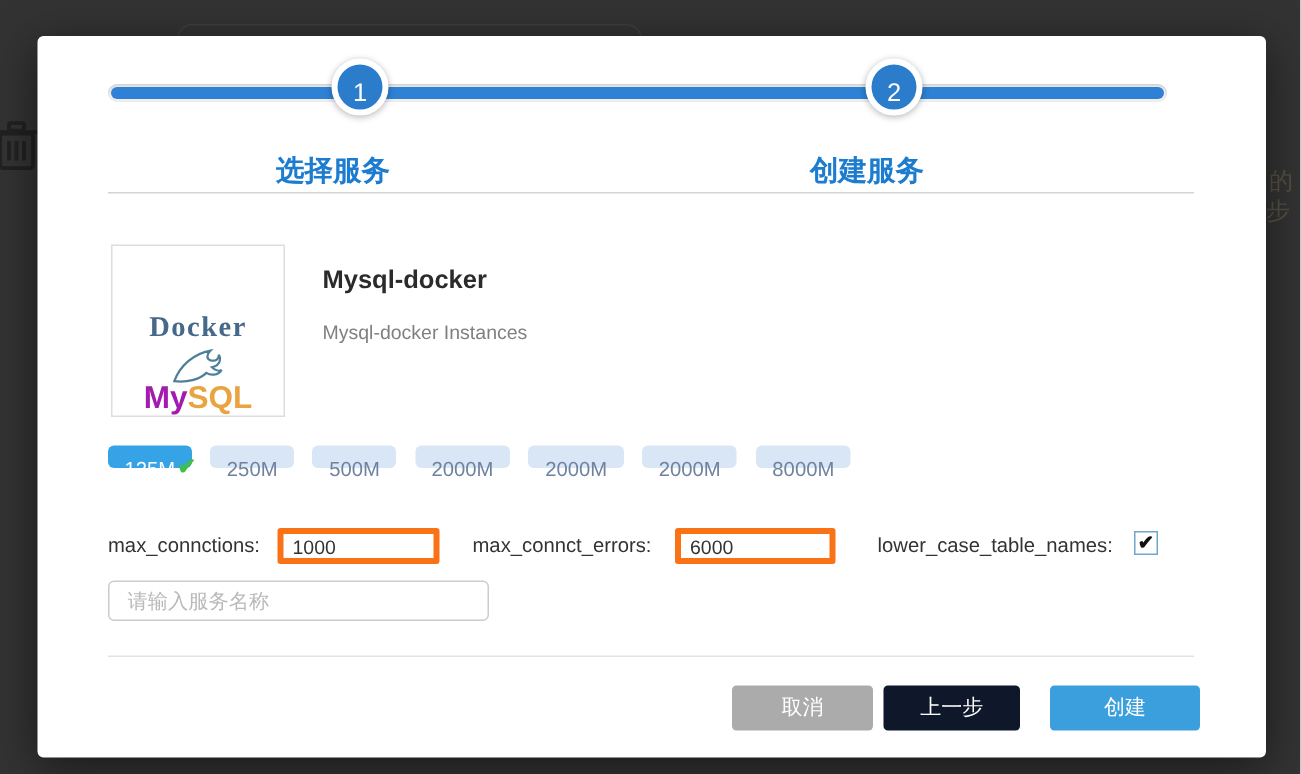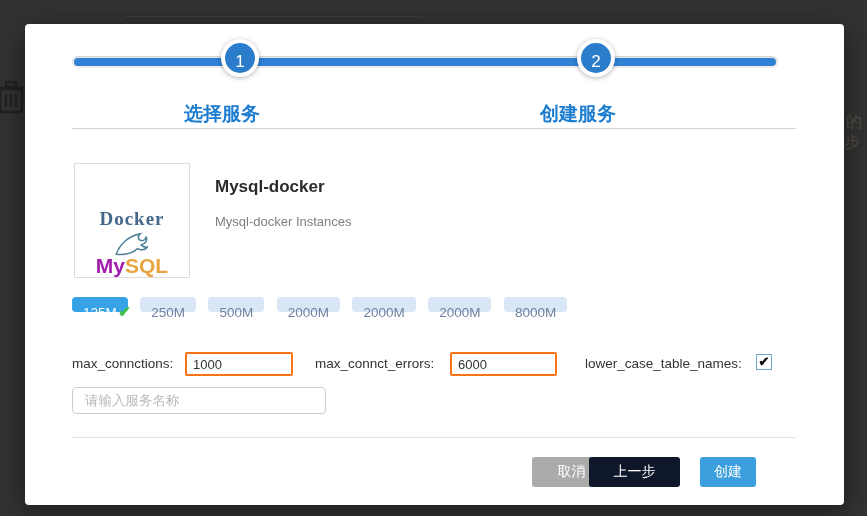--- a/index.html
+++ b/index.html
@@ -51,40 +51,40 @@
   .mem-row { position:absolute; left:47px; top:273px; white-space:nowrap; }
   .mem-btn { position:relative; display:inline-block; height:15px; line-height:31px;
     padding:0 11px; margin-right:8px; border-radius:4px; background:#d9e6f6;
     color:#6f82a0; font-size:13.5px; cursor:pointer; }
   .mem-btn.selected { background:#36a3e7; color:#ffffff; }
   .mem-check { position:absolute; right:-3px; bottom:-7px; color:#3ec14a;
     font-size:15px; font-weight:bold; line-height:15px; }
 
   
   .cfg-label { position:absolute; top:332px; font-size:13.5px; color:#333333; }
-  .cfg-input { position:absolute; top:328px; height:24px; border:2px solid #f97316;
+  .cfg-input { position:absolute; top:328px; height:24px; border:4px solid #f97316;
     border-radius:2px; font-size:13px; color:#333333; padding:0 6px; outline:none; }
   .lbl-1 { left:47px; } .inp-1 { left:160px; width:108px; }
   .lbl-2 { left:290px; } .inp-2 { left:425px; width:107px; }
   .lbl-3 { left:560px; }
   .cfg-checkbox { position:absolute; left:731px; top:330px; width:16px; height:16px;
     border:1px solid #6fa8cc; background:#ffffff; text-align:center; line-height:14px;
     font-size:13px; font-weight:bold; color:#111111; cursor:pointer; }
 
   .name-input { position:absolute; left:47px; top:363px; width:254px; height:27px;
     border:1px solid #cccccc; border-radius:4px; padding:0 12px; font-size:13.5px;
     color:#333; outline:none; }
   .name-input::placeholder { color:#b9b9b9; }
 
   
   .btn { position:absolute; top:433px; height:30px; border:none; border-radius:3px;
     color:#ffffff; font-size:14px; cursor:pointer; font-family:"Liberation Sans", sans-serif; }
-  .btn-cancel { left:463px; width:79px; background:#ababab;margin-left:44px; }
+  .btn-cancel { left:463px; width:94px; background:#ababab; }
   .btn-prev   { left:564px; width:91px; background:#0f172a; }
-  .btn-create { left:675px; width:56px; background:#3b9edd; }
+  .btn-create { left:675px; width:100px; background:#3b9edd; }
 </style>
 </head>
 <body>
 
 <div class="screen">
 
   <div class="bg-faint-rect"></div>
   <svg class="bg-trash" viewBox="0 0 32 34">
     <g fill="none" stroke="#212121" stroke-width="2.5">
       <rect x="5" y="9" width="22" height="23" rx="2"></rect>

